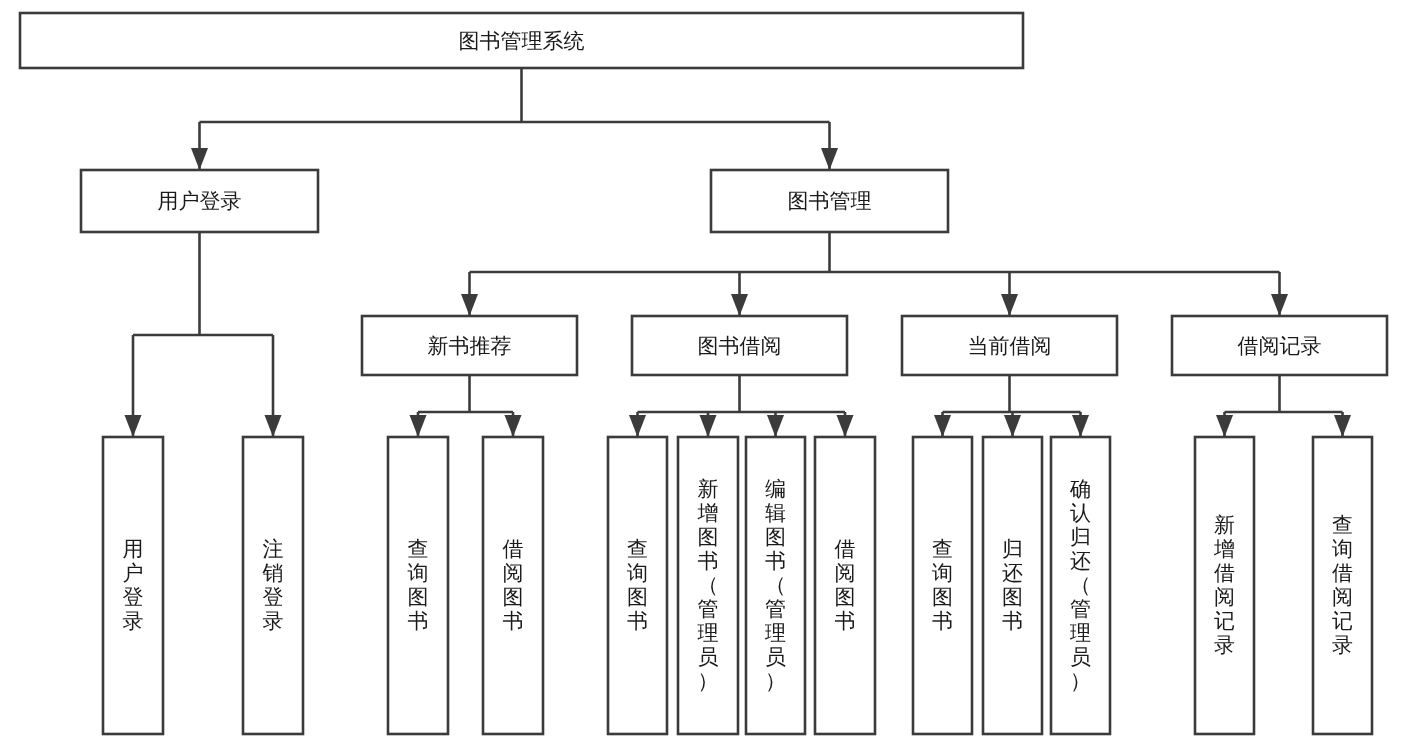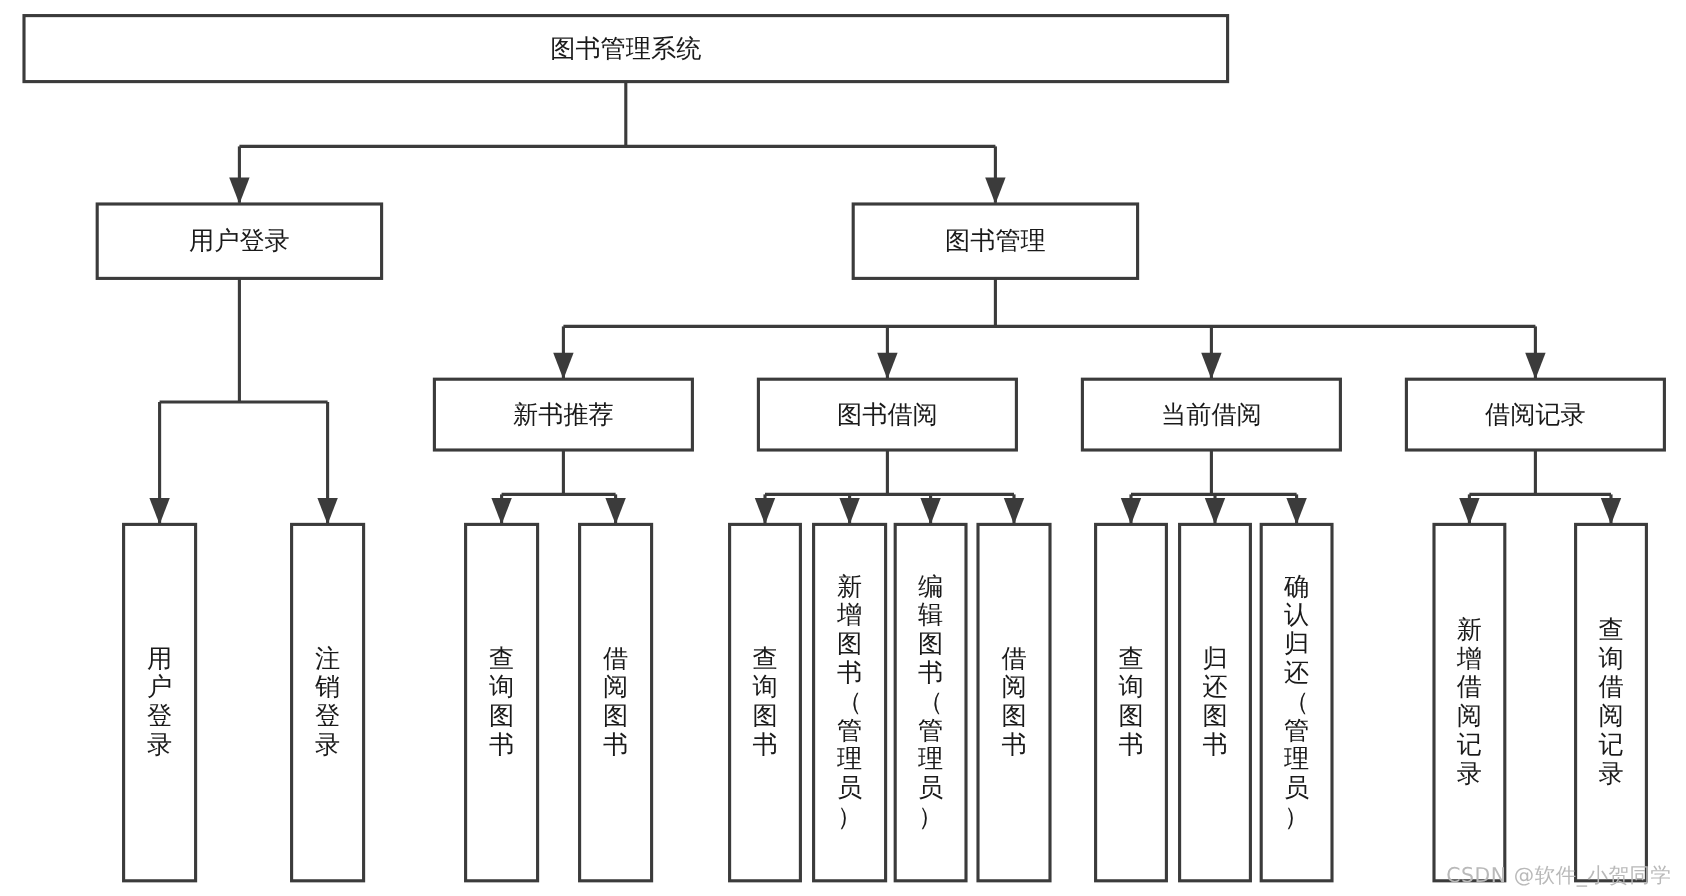--- a/index.html
+++ b/index.html
@@ -202,14 +202,13 @@
         <g>
           <rect x="1195" y="437" width="59" height="297" class="node-box"></rect>
           <text class="node-label-vertical" x="0" y="0"><tspan x="1224.5" y="525.5">新</tspan><tspan x="1224.5" y="549.5">增</tspan><tspan x="1224.5" y="573.5">借</tspan><tspan x="1224.5" y="597.5">阅</tspan><tspan x="1224.5" y="621.5">记</tspan><tspan x="1224.5" y="645.5">录</tspan></text>
         </g>
         <g>
           <rect x="1313" y="437" width="59" height="297" class="node-box"></rect>
           <text class="node-label-vertical" x="0" y="0"><tspan x="1342.5" y="525.5">查</tspan><tspan x="1342.5" y="549.5">询</tspan><tspan x="1342.5" y="573.5">借</tspan><tspan x="1342.5" y="597.5">阅</tspan><tspan x="1342.5" y="621.5">记</tspan><tspan x="1342.5" y="645.5">录</tspan></text>
         </g>
       </g>
   </svg>
-  <div class="watermark">CSDN @软件_小贺同学</div>
 </div>
 
 </body></html>

